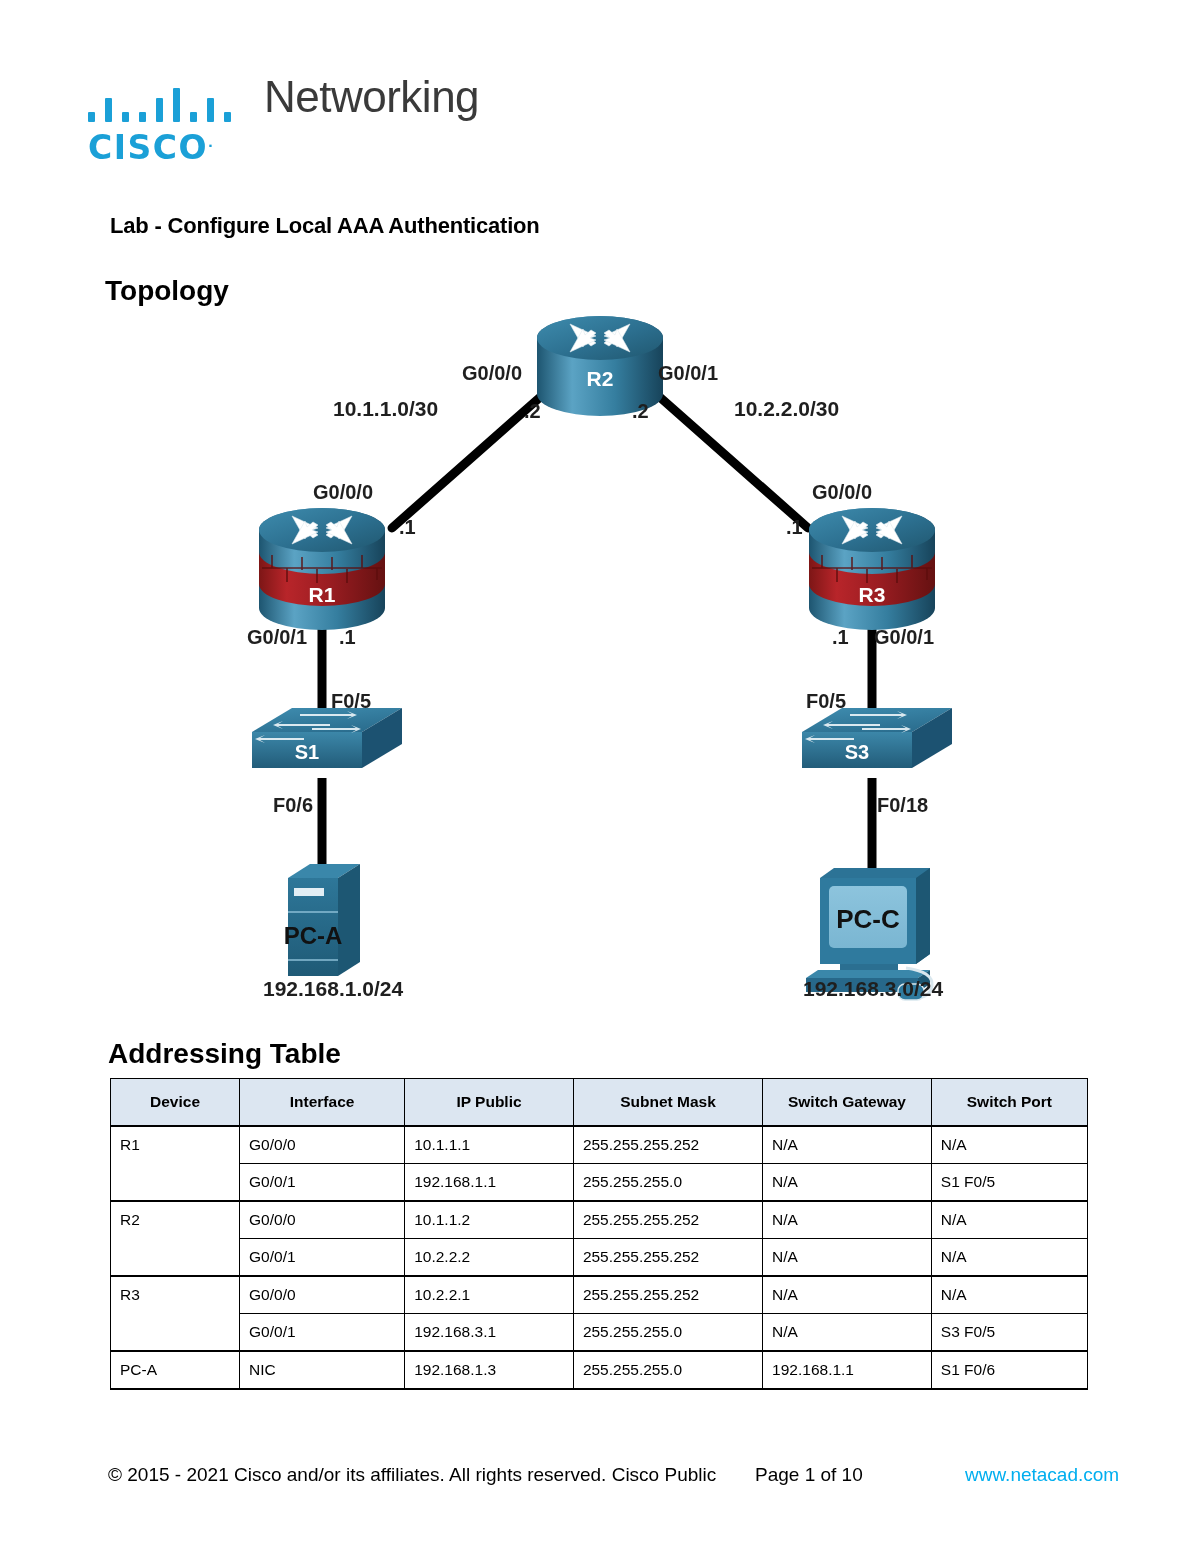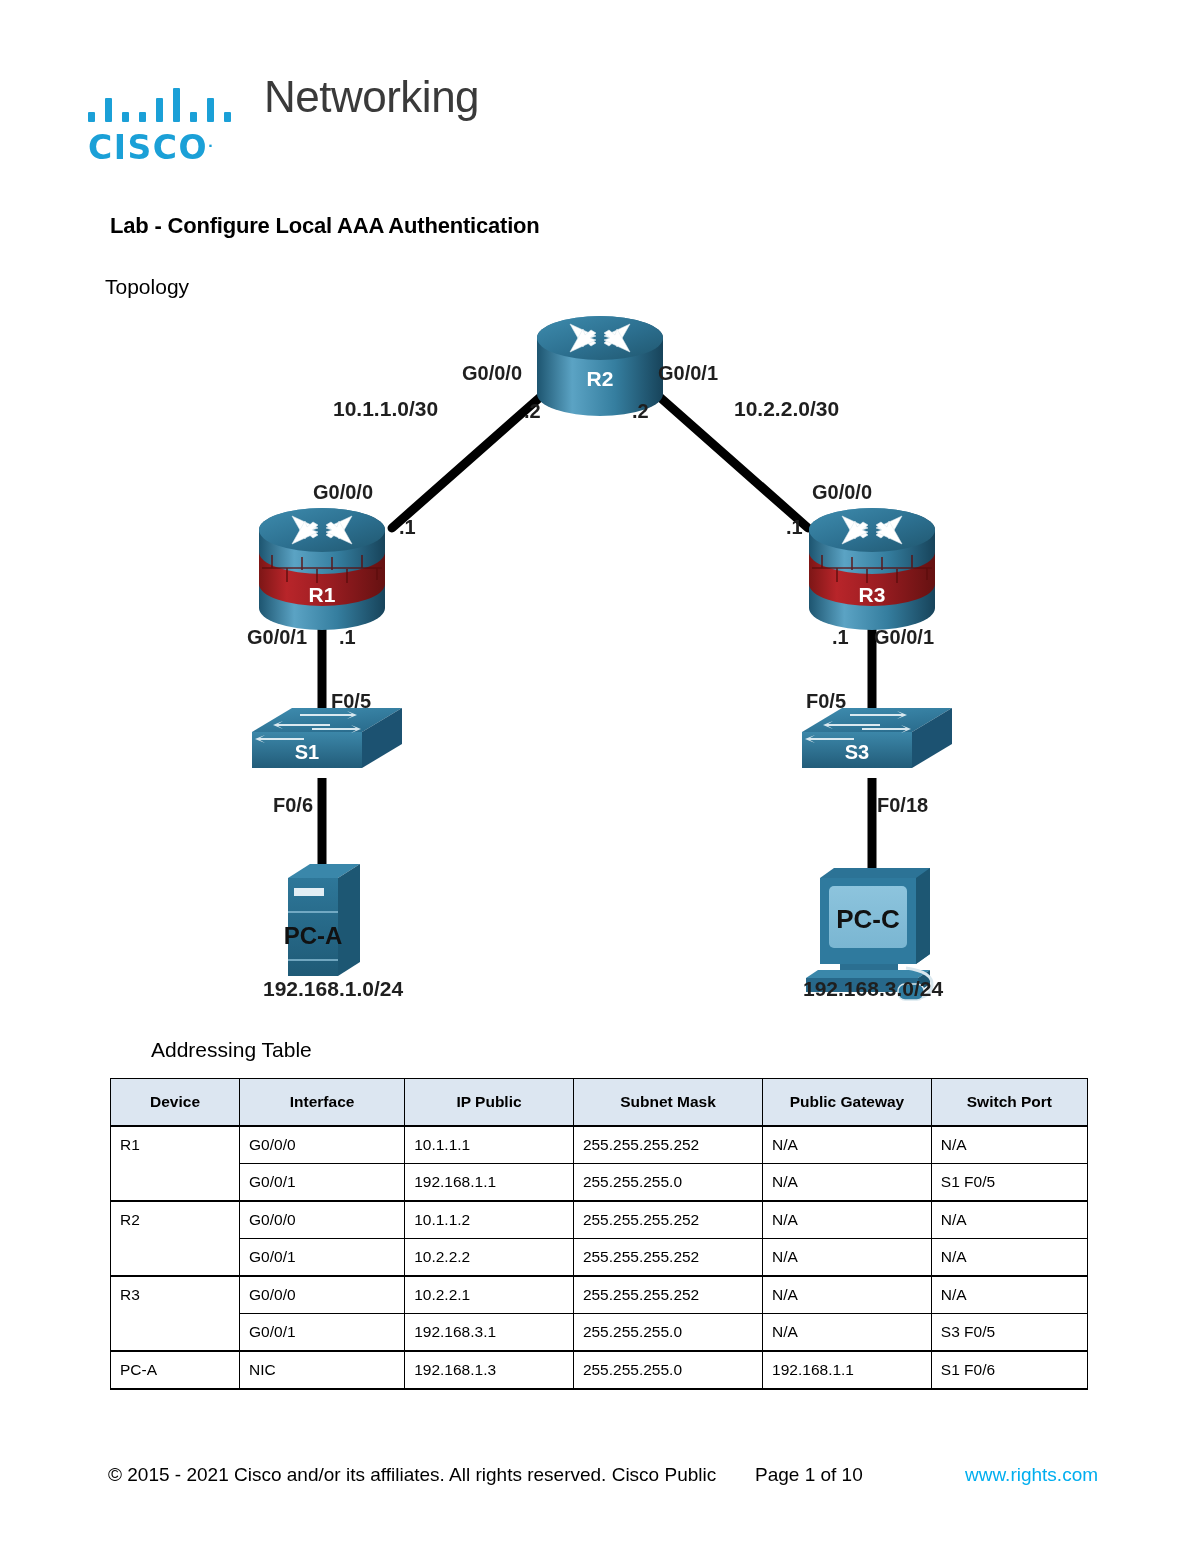--- a/index.html
+++ b/index.html
@@ -79,25 +79,25 @@
   .doc-title {
     position: absolute;
     left: 110px;
     top: 213px;
     font-size: 22px;
     font-weight: bold;
     letter-spacing: -0.2px;
   }
   .section-title {
     position: absolute;
-    font-size: 21px;
-    font-weight: normal;
+    font-size: 28px;
+    font-weight: bold;
   }
   .section-topology { left: 105px; top: 275px; }
-  .section-addressing { left: 108px; top: 1038px; margin-left: 43px; }
+  .section-addressing { left: 108px; top: 1038px; }
 
   
   .topology {
     position: absolute;
     left: 0;
     top: 300px;
     width: 1200px;
     height: 710px;
   }
   .topology svg { display: block; }
@@ -350,21 +350,21 @@
 </svg>
 </div>
 
 <table class="addr-table">
   <thead>
     <tr>
       <th class="col-device">Device</th>
       <th class="col-interface">Interface</th>
       <th class="col-ip">IP Public</th>
       <th class="col-mask">Subnet Mask</th>
-      <th class="col-gw">Public Gateway</th>
+      <th class="col-gw">Switch Gateway</th>
       <th class="col-port">Switch Port</th>
     </tr>
   </thead>
   <tbody>
     <tr class="grp-start">
       <td class="dev-cell">R1</td>
       <td>G0/0/0</td>
       <td>10.1.1.1</td>
       <td>255.255.255.252</td>
       <td>N/A</td>
@@ -417,14 +417,14 @@
       <td>255.255.255.0</td>
       <td>192.168.1.1</td>
       <td>S1 F0/6</td>
     </tr>
   </tbody>
 </table>
 
 <div class="footer">
   <div class="footer-copy">© 2015 - 2021 Cisco and/or its affiliates. All rights reserved. Cisco Public</div>
   <div class="footer-page">Page 1 of 10</div>
-  <div class="footer-url">www.rights.com</div>
+  <div class="footer-url">www.netacad.com</div>
 </div>
 
 </body></html>

